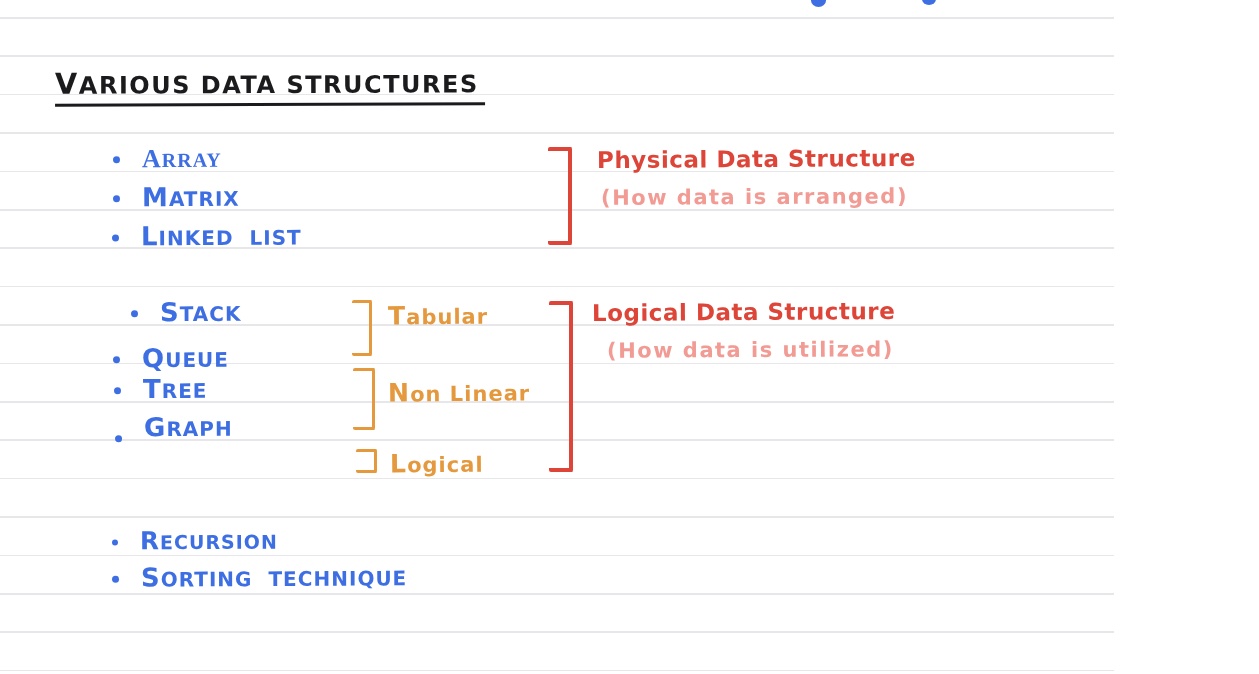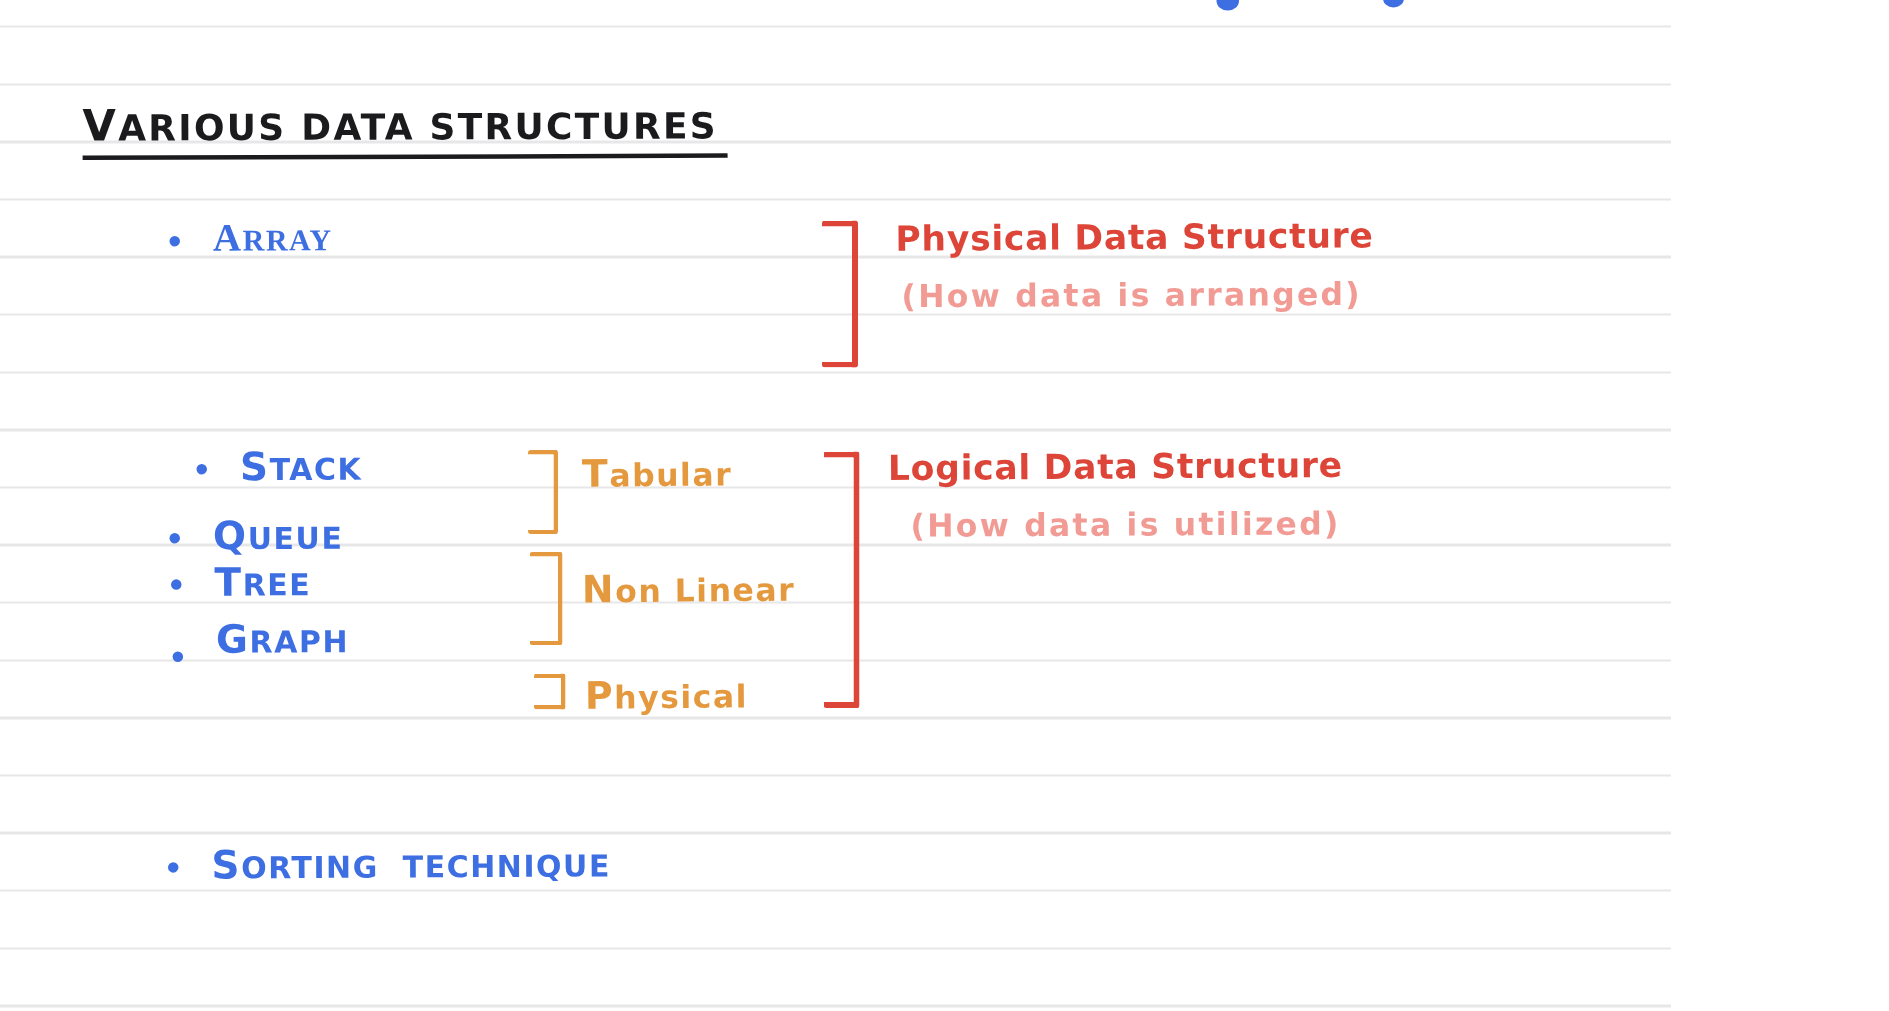--- a/index.html
+++ b/index.html
@@ -75,20 +75,28 @@
 
   <div class="abs fragment" style="left:811px; top:-6px; width:15px; height:13px;"></div>
   <div class="abs fragment" style="left:922px; top:-7px; width:14px; height:12px;"></div>
 
   <div class="abs title">VARIOUS DATA STRUCTURES</div>
 
   <div class="abs item-row" style="left:113px; top:146px;font-family:Liberation Serif, serif;">
     <span class="dot"></span>
     <span class="item-label">ARRAY</span>
   </div>
+  <div class="abs item-row" style="left:113px; top:184px;">
+    <span class="dot"></span>
+    <span class="item-label">MATRIX</span>
+  </div>
+  <div class="abs item-row" style="left:112px; top:223px;">
+    <span class="dot"></span>
+    <span class="item-label">LINKED LIST</span>
+  </div>
 
   <div class="abs bracket red" style="left:548px; top:147px; width:20px; height:90px;"></div>
   <div class="abs red-heading" style="left:597px; top:146px;">Physical Data Structure</div>
   <div class="abs pink-sub" style="left:601px; top:185px;">(How data is arranged)</div>
 
   <div class="abs item-row" style="left:131px; top:299px;">
     <span class="dot"></span>
     <span class="item-label">STACK</span>
   </div>
   <div class="abs item-row" style="left:113px; top:345px;">
@@ -104,24 +112,28 @@
     <span class="item-label">GRAPH</span>
   </div>
 
   <div class="abs bracket orange" style="left:352px; top:300px; width:17px; height:50px;"></div>
   <div class="abs orange-label" style="left:388px; top:301px;">Tabular</div>
 
   <div class="abs bracket orange" style="left:353px; top:368px; width:19px; height:56px;"></div>
   <div class="abs orange-label" style="left:388px; top:378px;">Non Linear</div>
 
   <div class="abs bracket orange" style="left:356px; top:449px; width:18px; height:18px;"></div>
-  <div class="abs orange-label" style="left:390px; top:449px;">Physical</div>
+  <div class="abs orange-label" style="left:390px; top:449px;">Logical</div>
 
   <div class="abs bracket red" style="left:549px; top:301px; width:20px; height:163px;"></div>
   <div class="abs red-heading" style="left:592px; top:299px;">Logical Data Structure</div>
   <div class="abs pink-sub" style="left:607px; top:338px;">(How data is utilized)</div>
 
+  <div class="abs item-row" style="left:112px; top:528px; font-size:19px;">
+    <span class="dot" style="width:6px;height:6px;"></span>
+    <span class="item-label">RECURSION</span>
+  </div>
   <div class="abs item-row" style="left:112px; top:564px;">
     <span class="dot"></span>
     <span class="item-label">SORTING TECHNIQUE</span>
   </div>
 
 </div>
 
 </body></html>

